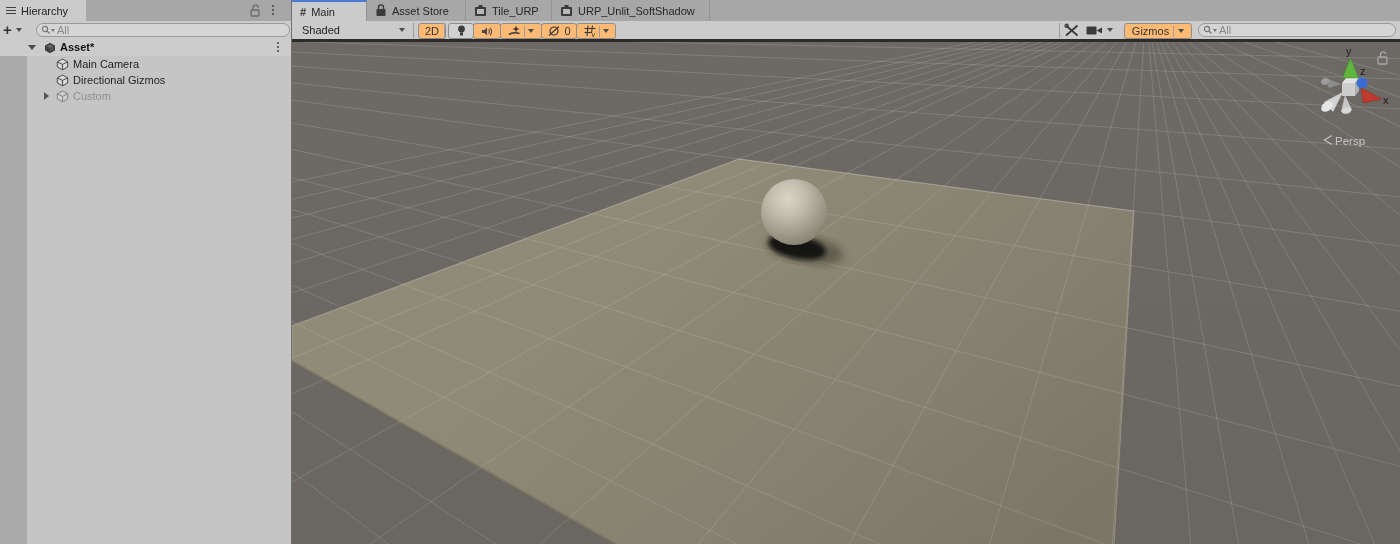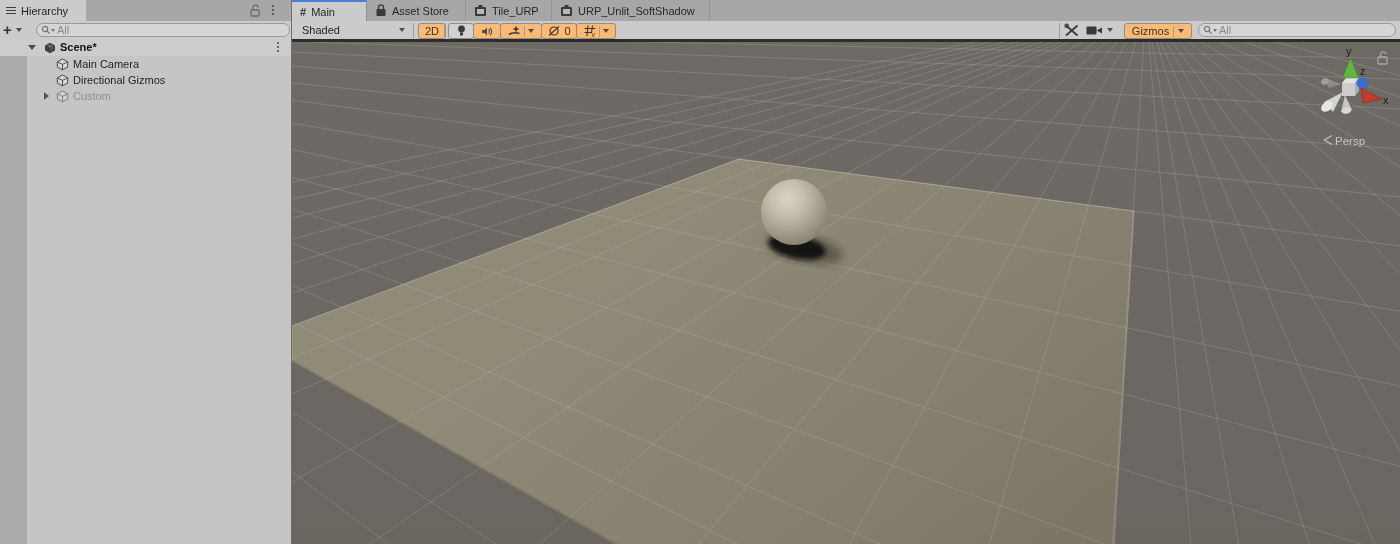--- a/index.html
+++ b/index.html
@@ -95,21 +95,21 @@
       </div>
     </div>
 
     <div id="scene-row" class="abs">
       <span class="tri-down abs" style="left:28px;top:6px"></span>
       <svg class="abs" style="left:44px;top:3px" width="12" height="12">
         <polygon points="6,0.8 11,3.5 11,8.5 6,11.2 1,8.5 1,3.5" fill="#3f3f3f"></polygon>
         <polygon points="6,2.4 9.4,4.2 6,6 2.6,4.2" fill="#6b6b6b"></polygon>
         <polygon points="6,6 9.4,4.2 9.4,7.8 6,9.6" fill="#555"></polygon>
       </svg>
-      <span class="lbl abs" style="left:60px;top:2px">Scene*</span>
+      <span class="lbl abs" style="left:60px;top:2px">Asset*</span>
       <div class="kebab abs" style="left:277px;top:3px">
           <b></b>
           <b></b>
           <b></b>
         </div>
     </div>
 
     <div id="tree-strip" class="abs"></div>
 
     <div class="trow abs" style="top:56px">

